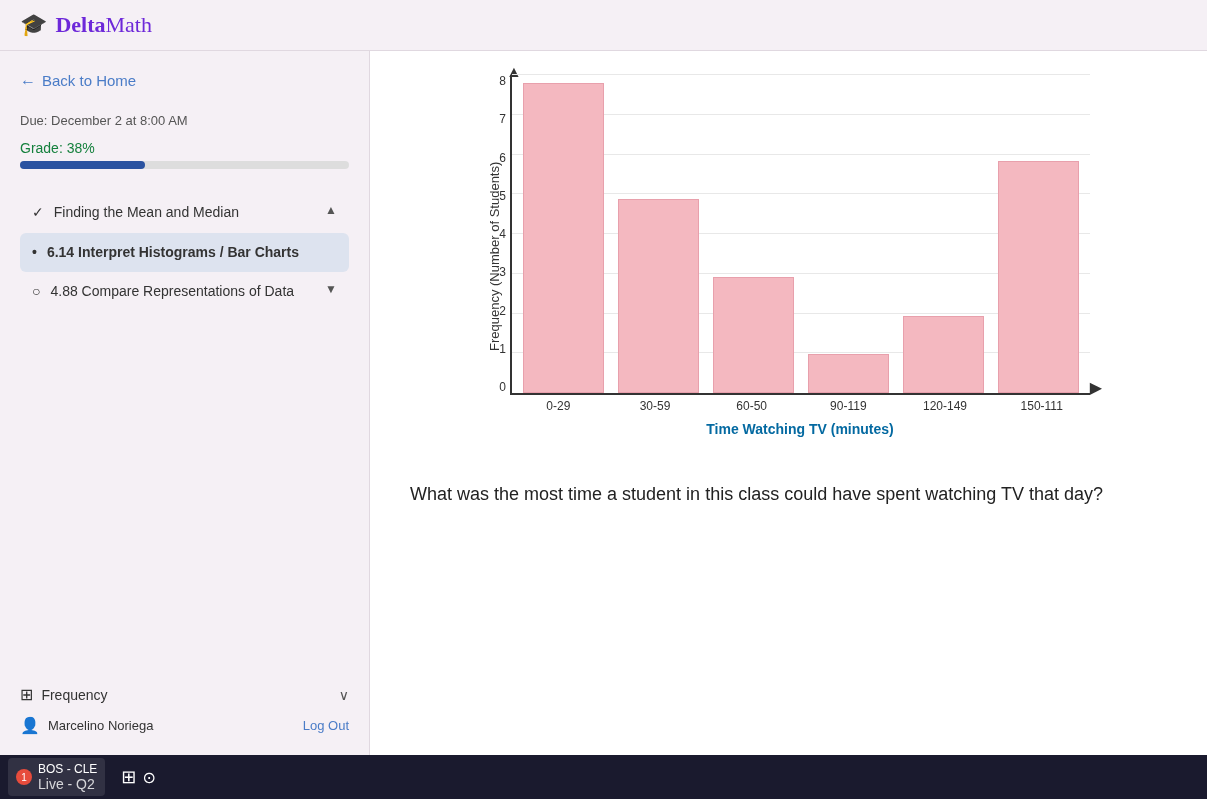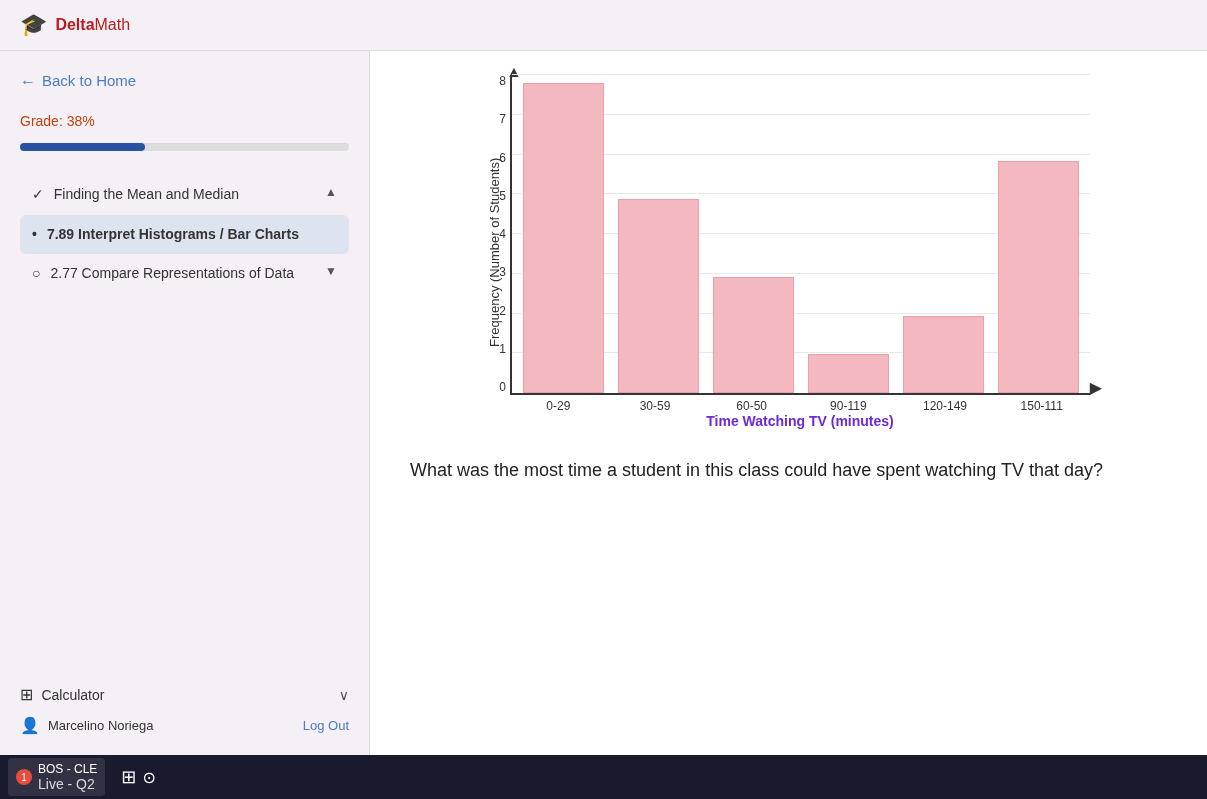--- a/index.html
+++ b/index.html
@@ -24,23 +24,24 @@
     .logo-area {
       display: flex;
       align-items: center;
       gap: 8px;
     }
     .logo-icon {
       font-size: 22px;
       color: #333;
     }
     .logo-text {
-      font-size: 16px;
+      font-size: 22px;
       font-weight: 400;
-      color: #b91c1c;
+      color: #6d28d9;
+      font-family: Liberation Serif, serif;
     }
     .logo-text strong {
       font-weight: 700;
     }
 
     
     .main-layout {
       display: flex;
       flex: 1;
       overflow: hidden;
@@ -78,22 +79,22 @@
       color: #222;
       margin-bottom: 4px;
     }
     .due-date {
       font-size: 13px;
       color: #555;
       margin-bottom: 12px;
     }
     .grade-label {
       font-size: 14px;
-      color: #c2410c;
-      margin-bottom: 14px;
+      color: #15803d;
+      margin-bottom: 5px;
     }
     .progress-bar-container {
       width: 100%;
       height: 8px;
       background: #ddd;
       border-radius: 4px;
       margin-bottom: 24px;
     }
     .progress-bar-fill {
       height: 100%;
@@ -330,21 +331,22 @@
       flex: 1;
       text-align: center;
       font-size: 12px;
       color: #333;
     }
 
     .x-axis-title {
       text-align: center;
       font-size: 14px;
       font-weight: 600;
-      color: #6d28d9;
+      color: #0369a1;
+      margin-top: 8px;
     }
 
     
     .arrow-right {
       position: absolute;
       right: -12px;
       bottom: -4px;
       font-size: 16px;
       color: #333;
     }
@@ -354,21 +356,21 @@
       left: -6px;
       font-size: 16px;
       color: #333;
     }
 
     
     .question-text {
       font-size: 18px;
       color: #222;
       line-height: 1.5;
-      margin-top: 8px;
+      margin-top: 24px;
     }
   </style>
 </head>
 <body>
 
 <div class="top-bar">
   <div class="logo-area">
     <span class="logo-icon">🎓</span>
     <span class="logo-text">
       <strong>Delta</strong><span>Math</span>
@@ -378,50 +380,51 @@
 
 <div class="main-layout">
 
   <div class="sidebar">
 
     <a class="back-link">
       <span class="back-arrow">←</span>
       <span>Back to Home</span>
     </a>
 
+    <div class="due-date">Due: December 2 at 8:00 AM</div>
     <div class="grade-label">Grade: 38%</div>
     <div class="progress-bar-container">
       <div class="progress-bar-fill" style="width: 38%"></div>
     </div>
 
     <div class="menu-section">
 
       <div class="menu-item completed">
         <span class="item-icon">✓</span>
         <span class="item-label">Finding the Mean and Median</span>
         <span style="margin-left:auto; font-size:12px; color:#555;">▲</span>
       </div>
 
       <div class="menu-item active">
         <span class="item-icon">•</span>
-        <span class="item-label">7.89 Interpret Histograms / Bar Charts</span>
+        <span class="item-label">6.14 Interpret Histograms / Bar Charts</span>
       </div>
 
       <div class="menu-item">
         <span class="item-icon">○</span>
-        <span class="item-label">2.77 Compare Representations of Data</span>
+        <span class="item-label">4.88 Compare Representations of Data</span>
         <span style="margin-left:auto; font-size:12px; color:#555;">▼</span>
       </div>
 
     </div>
 
     <div class="sidebar-bottom">
       <div class="calculator-row">
         <span class="calc-icon">⊞</span>
-        <span>Calculator</span>
+        <span>Frequency</span>
         <span style="margin-left:auto; color:#555;">∨</span>
       </div>
       <div class="user-row">
         <div class="user-name">
           <span class="user-icon">👤</span>
           <span>Marcelino Noriega</span>
         </div>
         <button class="logout-btn">Log Out</button>
       </div>
     </div>

